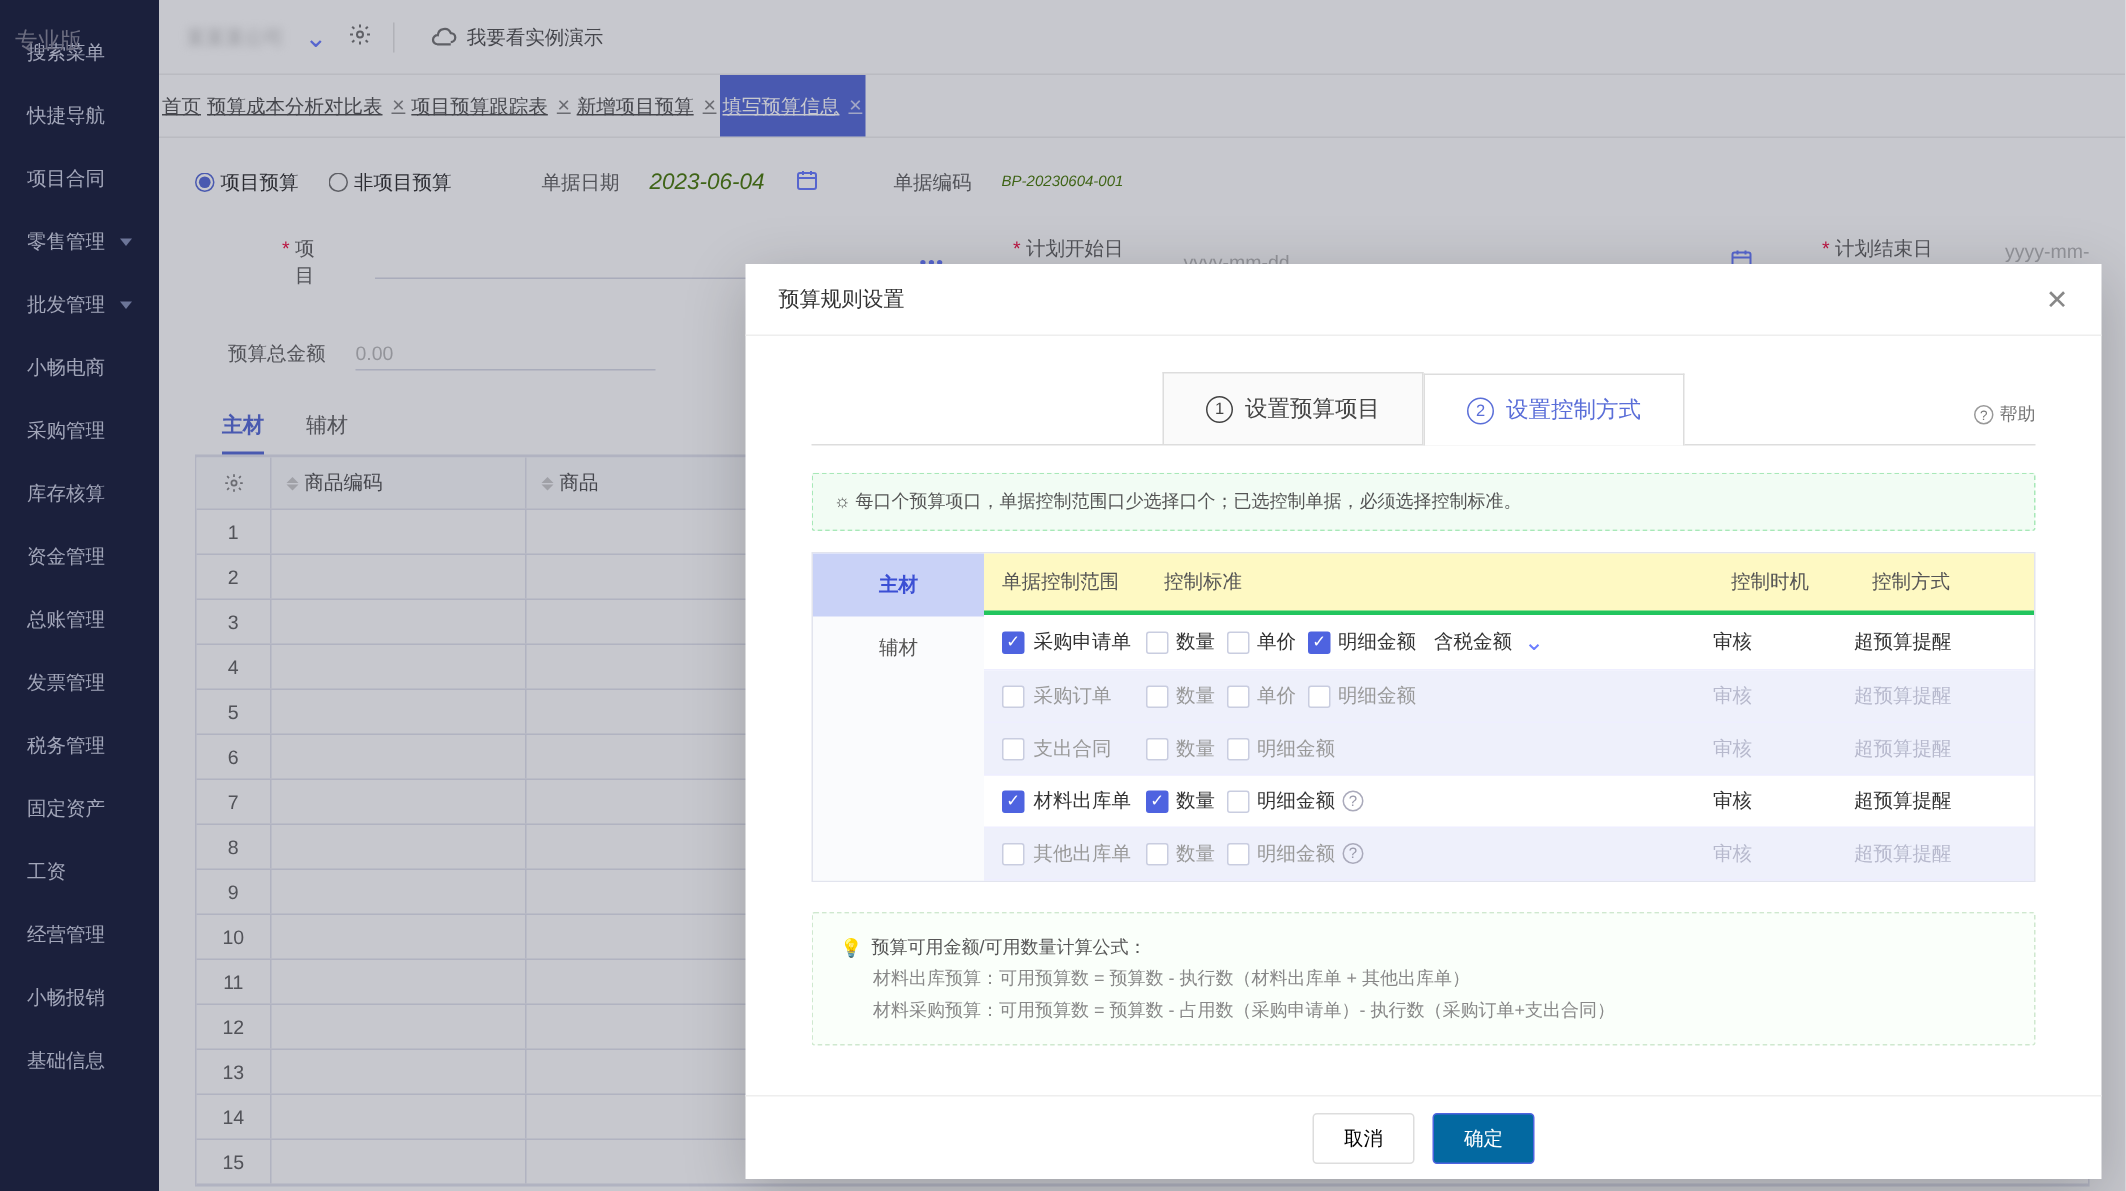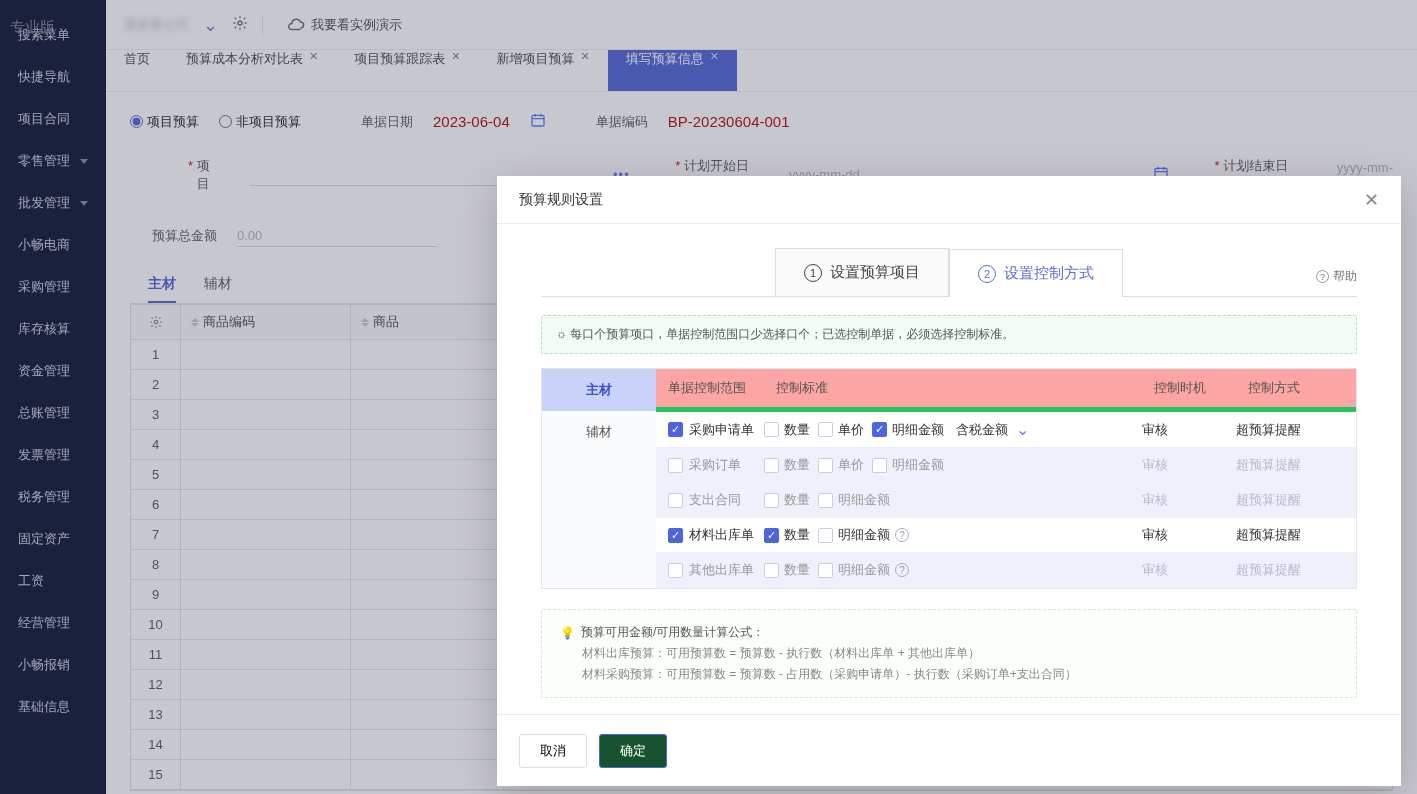--- a/index.html
+++ b/index.html
@@ -16,31 +16,31 @@
 
 
 .topbar { position:absolute; left:106px; top:0; right:0; height:50px; background:#fff; display:flex; align-items:center; padding:0 18px; gap:14px; border-bottom:1px solid #eee; }
 .company { color:#bbb; font-size:13px; filter:blur(3px); }
 .chev-down { color:#6b7eff; font-size:18px; }
 .gear { color:#666; }
 .demo-link { display:flex; align-items:center; gap:6px; color:#555; font-size:13px; margin-left:10px; }
 
 
 .tabs { position:absolute; left:106px; top:50px; right:0; height:42px; background:#fff; display:flex; align-items:stretch; border-bottom:1px solid #eee; }
-.tab { padding:0 18px; display:flex; gap:6px; color:#555; font-size:13px; cursor:pointer; }
+.tab { padding:0 2px; display:flex; align-items:center; gap:6px; color:#555; font-size:13px; cursor:pointer;text-decoration:underline; }
 .tab.active { background:#5a6ed8; color:#fff; }
 .tab .close { font-size:11px; color:inherit; opacity:0.7; }
 
 
 .page { position:absolute; left:106px; top:92px; right:0; bottom:0; background:#fff; padding:20px 24px; }
 .form-row1 { display:flex; align-items:center; gap:20px; }
 .radio { display:flex; align-items:center; gap:4px; font-size:13px; }
 .radio input { accent-color:#5a6ed8; }
 .lbl { color:#666; font-size:13px; }
-.val { color:#b91c1c; font-size:13px; }
+.val { color:#4d7c0f; font-size:13px;font-style:italic; }
 .required::before { content:"* "; color:#e14; }
 .cal { color:#6b7eff; }
 .form-row2 { display:flex; align-items:center; gap:40px; margin-top:26px; padding-left:48px;text-align:right; }
 .input-line { border-bottom:1px solid #d8dae6; min-width:380px; height:22px; display:flex; align-items:center; }
 .dots { color:#6b7eff; letter-spacing:1px; }
 .form-row3 { display:flex; align-items:center; gap:20px; margin-top:32px; padding-left:22px; }
 .sub-tabs { display:flex; gap:28px; margin-top:20px; border-bottom:1px solid #e2e4ee; padding-left:18px; }
 .sub-tab { padding:8px 0; font-size:14px; color:#666; }
 .sub-tab.active { color:#5a6ed8; border-bottom:2px solid #5a6ed8; font-weight:600; }
 .grid { margin-top:0; border:1px solid #e2e4ee; }
@@ -71,42 +71,42 @@
 .step-tab:not(.active){ background:#fafafa; }
 .step-circle { width:18px; height:18px; border-radius:50%; border:1px solid currentColor; display:flex; align-items:center; justify-content:center; font-size:11px; }
 .help { position:absolute; right:0; top:20px; font-size:12px; color:#777; display:flex; align-items:center; gap:4px; }
 .step-line { border-bottom:1px solid #ddd; }
 .notice { margin-top:18px; border:1px dashed #a8e8b8; background:#f2fcf4; color:#555; padding:10px 14px; font-size:12px; border-radius:2px; }
 .cfg { display:flex; margin-top:14px; border:1px solid #e2e4ee; }
 .cfg-side { width:114px; background:#fafbfd; }
 .cfg-side-item { padding:12px 0; text-align:center; font-size:13px; color:#555; cursor:pointer; }
 .cfg-side-item.active { background:#c9d2f7; color:#3b4fd4; font-weight:600; }
 .cfg-main { flex:1; }
-.cfg-head { display:flex; background:#fca5a5; border-bottom:5px solid #22c55e; }
+.cfg-head { display:flex; background:#fef9c3; border-bottom:3px solid #22c55e; }
 .cfg-h { padding:10px 12px; font-size:13px; color:#555; }
 .w-scope{ width:108px; } .w-std{ flex:1; } .w-time{ width:94px; } .w-mode{ width:120px; }
 .cfg-row { display:flex; align-items:center; border-bottom:1px solid #eef; padding:8px 0; font-size:13px; }
 .cfg-row.dim { background:#eef0fb; color:#999; }
 .cfg-row .c-scope{ width:108px; padding-left:12px; display:flex; align-items:center; gap:6px; }
 .cfg-row .c-std{ flex:1; display:flex; align-items:center; gap:8px; }
 .cfg-row .c-time{ width:94px; }
 .cfg-row .c-mode{ width:120px; }
 .cfg-row.dim .c-time, .cfg-row.dim .c-mode { color:#b7b9cd; }
 .chk { width:15px; height:15px; border:1px solid #c9cde0; border-radius:2px; display:inline-flex; align-items:center; justify-content:center; flex-shrink:0; cursor:pointer; background:#fff; }
 .chk.on { background:#4e63e0; border-color:#4e63e0; }
 .chk.on::after { content:"✓"; color:#fff; font-size:11px; line-height:1; }
 .chk-lbl { display:flex; align-items:center; gap:5px; }
 .drop { color:#6b7eff; font-size:16px; }
 .info-ic { width:14px; height:14px; border:1px solid #aab; border-radius:50%; display:inline-flex; align-items:center; justify-content:center; font-size:10px; color:#99a; }
 .formula { margin-top:20px; border:1px dashed #cfe8cf; background:#fafffa; padding:14px 18px; font-size:12px; color:#666; border-radius:2px; }
 .formula-title { display:flex; align-items:center; gap:6px; color:#555; }
 .formula p { margin-top:4px; padding-left:22px; color:#888; }
-.modal-foot { height:72px; border-top:1px solid #eee; display:flex; align-items:center; justify-content:flex-start; gap:12px; padding:0 22px; }
+.modal-foot { height:56px; border-top:1px solid #eee; display:flex; align-items:center; justify-content:center; gap:12px; padding:0 22px; }
 .btn { padding:7px 20px; font-size:13px; border-radius:3px; cursor:pointer; border:1px solid #ddd; background:#fff; }
-.btn.primary { background:#14532d; border-color:#4e63e0; color:#fff; }
+.btn.primary { background:#0369a1; border-color:#4e63e0; color:#fff; }
 </style>
 </head>
 <body>
 
 <div class="sidebar">
   <div class="logo-sub">专业版</div>
   <div id="nav" style="margin-top:14px;">
       <div class="nav-item">
         <span>搜索菜单</span>
       </div>
@@ -213,21 +213,21 @@
       </label>
     <span style="width:20px"></span>
     <span class="lbl">单据日期</span>
     <span class="val" style="font-size:15px;">2023-06-04</span>
     <span class="cal"><svg width="16" height="16" viewBox="0 0 24 24" fill="none" stroke="#6b7eff" stroke-width="2">
           <rect x="3" y="5" width="18" height="16" rx="2"></rect>
           <path d="M3 10h18M8 3v4M16 3v4"></path>
         </svg></span>
     <span style="width:10px"></span>
     <span class="lbl">单据编码</span>
-    <span class="val" style="font-size:15px;text-align:center;">BP-20230604-001</span>
+    <span class="val" style="font-size:10px;text-align:center;">BP-20230604-001</span>
   </div>
   <div class="form-row2">
     <span class="lbl required">项目</span>
     <span class="input-line">
         <span style="flex:1"></span>
         <span class="dots">•••</span>
       </span>
     <span class="lbl required">计划开始日期</span>
     <span class="input-line" style="color:#bbb;">
         <span>yyyy-mm-dd</span>

